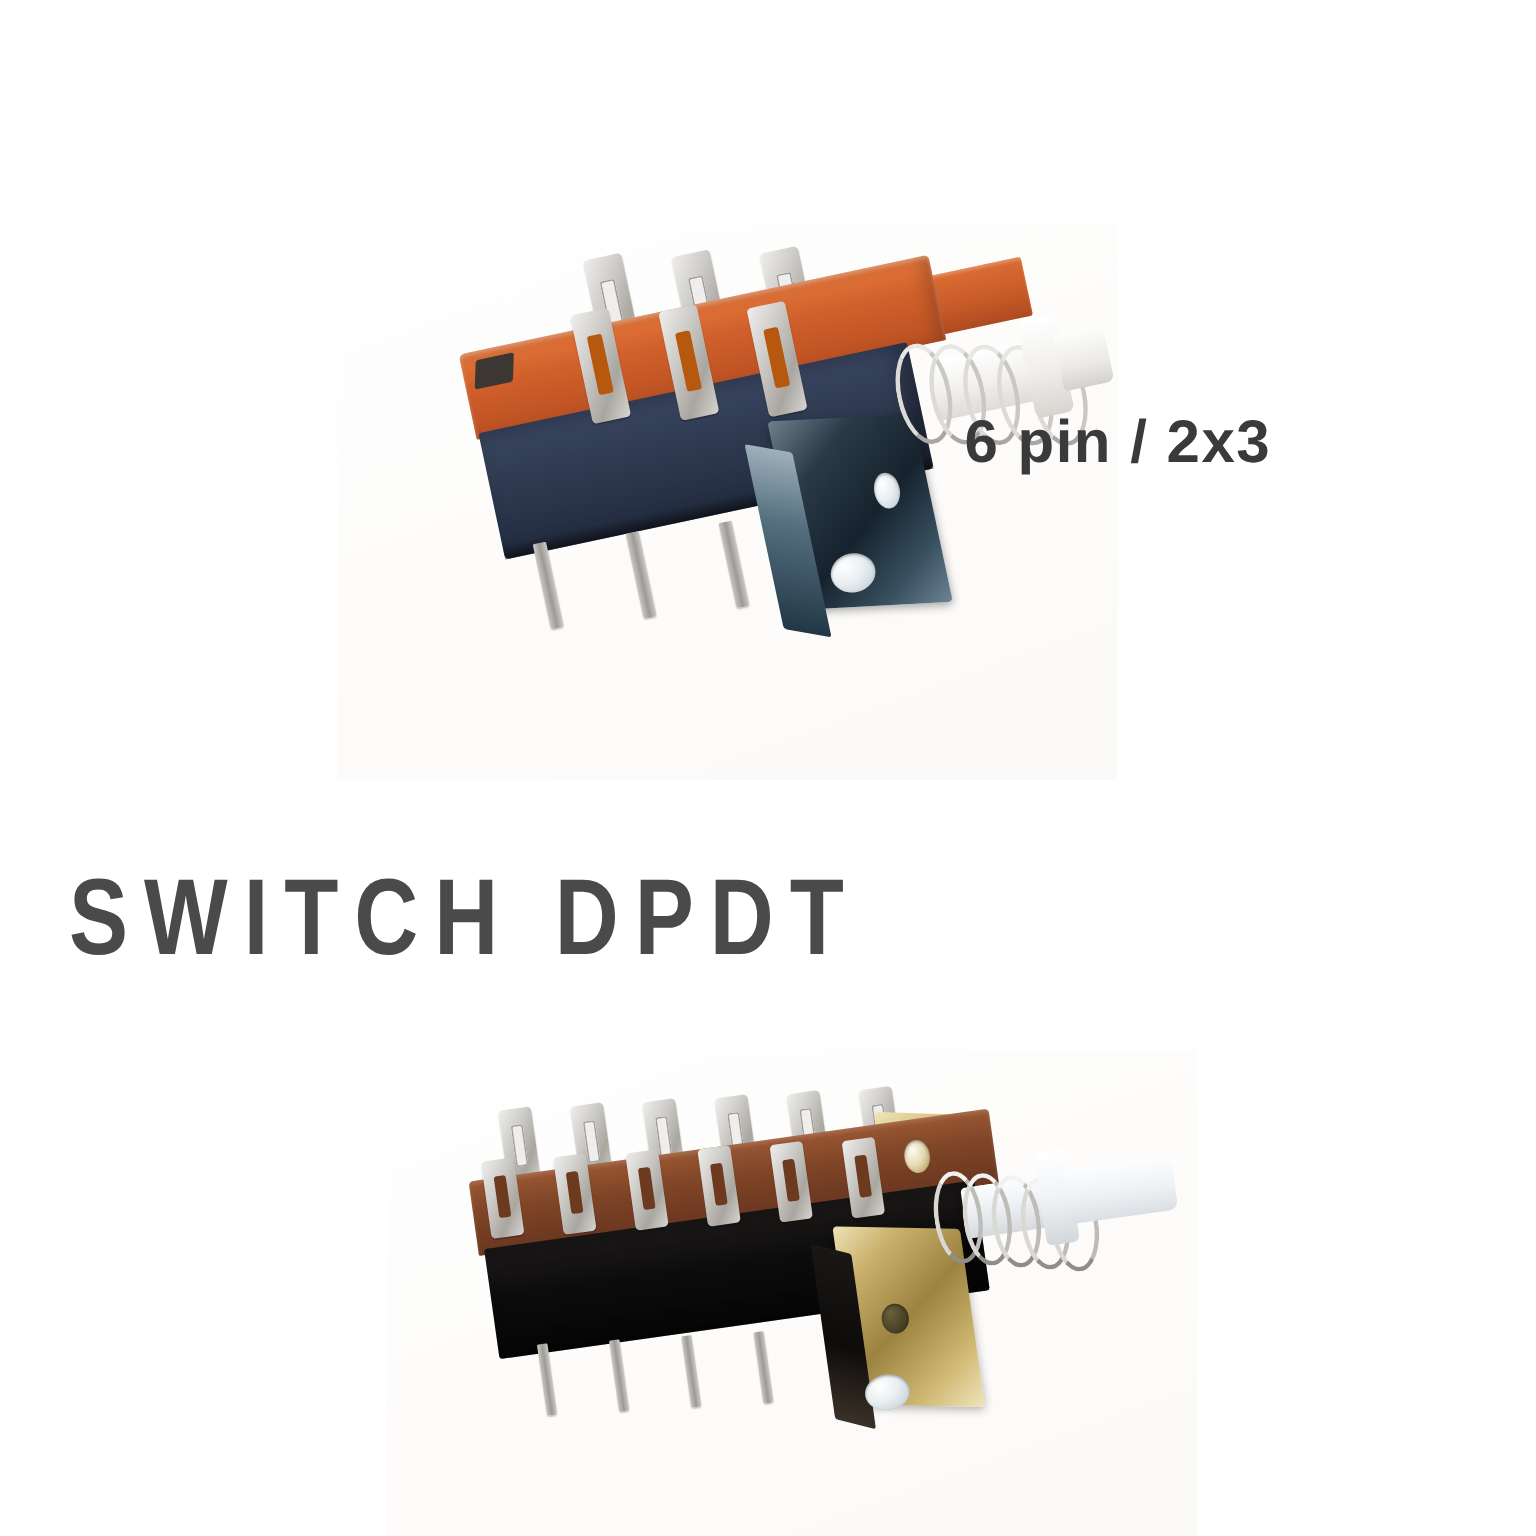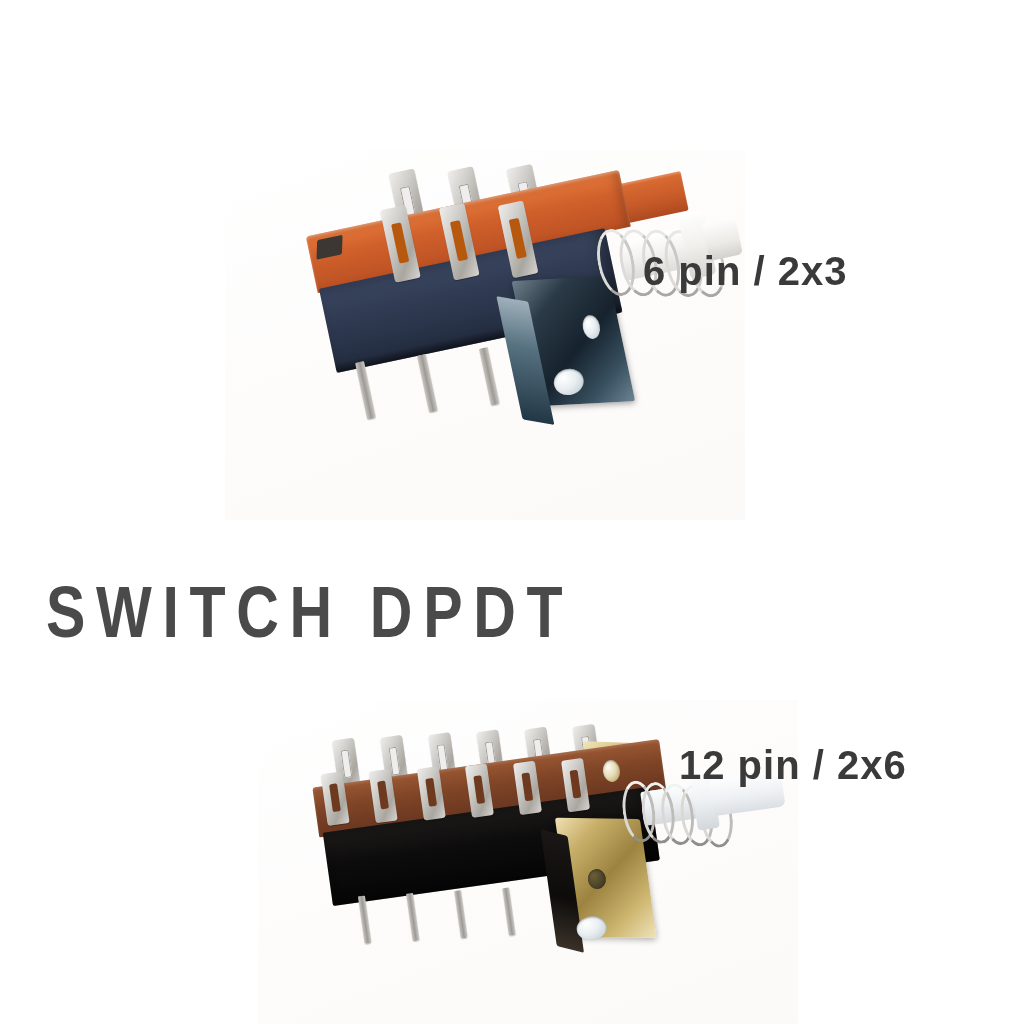--- a/index.html
+++ b/index.html
@@ -21,21 +21,21 @@
   
   .label-pin {
     position: absolute;
     font-family: "Liberation Sans", sans-serif;
     font-weight: 700;
     font-size: 40px;
     letter-spacing: 1px;
     color: #3a3a3a;
     white-space: nowrap;
   }
-  #label-6pin { left: 643px; top: 249px; }
+  #label-6pin { left: 643px; top: 273px; }
   #label-12pin { left: 679px; top: 743px; }
 
   #title {
     position: absolute;
     left: 46px;
     top: 573px;
     font-family: "Liberation Sans Narrow", "Liberation Sans", sans-serif;
     font-weight: 700;
     font-size: 72px;
     line-height: 78px;
@@ -393,15 +393,14 @@
         <div class="coil" style="left:19px;top:8px;"></div>
         <div class="coil" style="left:38px;top:12px;"></div>
         <div class="coil" style="left:57px;top:16px;"></div>
         <div class="coil" style="left:76px;top:20px;"></div>
       </div>
       <div class="plunger-flange"></div>
       <div class="plunger-tip"></div>
     </div>
   </div>
 
-  <div class="label-pin" id="label-12pin">12 pin / 2x6</div>
 
 </div>
 
 </body></html>

